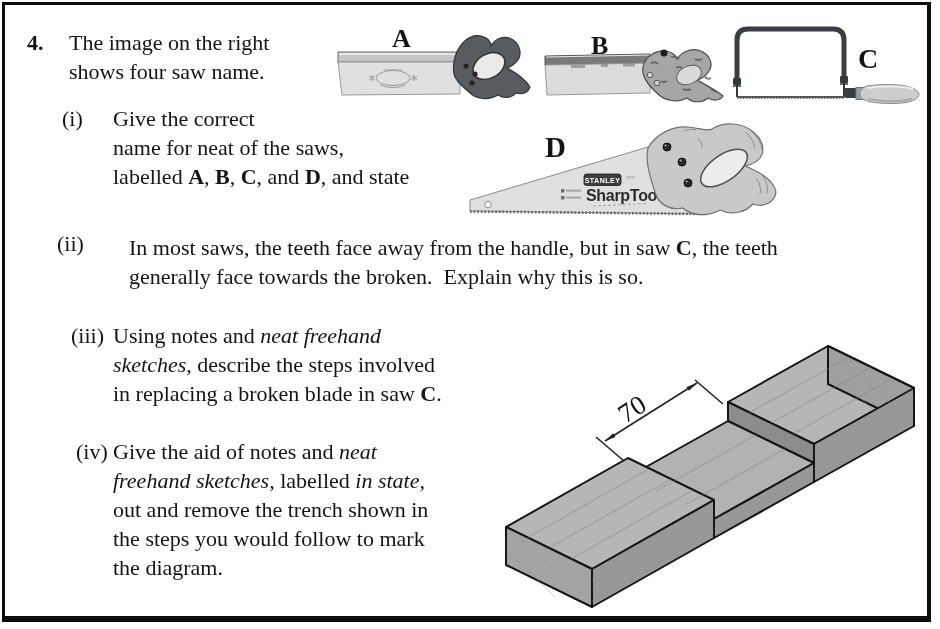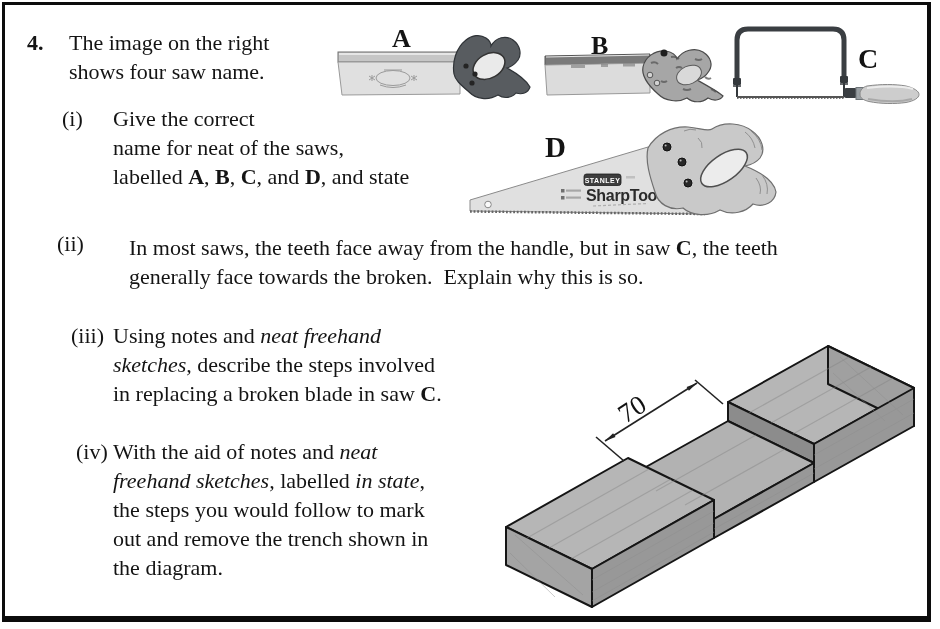--- a/index.html
+++ b/index.html
@@ -47,24 +47,24 @@
 
   <div class="abs plabel" style="left:71px;top:321px;">(iii)</div>
   <div class="abs" style="left:113px;top:321px;">
     <div class="line"><span>Using notes and </span><span class="bi">neat freehand</span></div>
     <div class="line"><span class="bi">sketches,</span><span> describe the steps involved</span></div>
     <div class="line"><span>in replacing a broken blade in saw </span><span class="b">C</span><span>.</span></div>
   </div>
 
   <div class="abs plabel" style="left:57px;top:437px;margin-left:19px;">(iv)</div>
   <div class="abs" style="left:113px;top:437px;">
-    <div class="line"><span>With the aid of notes and </span><span class="bi">neat</span></div>
+    <div class="line"><span>Give the aid of notes and </span><span class="bi">neat</span></div>
     <div class="line"><span class="bi">freehand sketches,</span><span> labelled </span><span class="bi">in state</span><span>,</span></div>
+    <div class="line"><span>out and remove the trench shown in</span></div>
     <div class="line"><span>the steps you would follow to mark</span></div>
-    <div class="line"><span>out and remove the trench shown in</span></div>
     <div class="line"><span>the diagram.</span></div>
   </div>
 
   <div class="abs saw-label" style="left:392px;top:25px;">A</div>
   <div class="abs saw-label" style="left:591px;top:32px;">B</div>
   <div class="abs saw-label" style="left:858px;top:45px;font-size:28px;">C</div>
   <div class="abs saw-label" style="left:545px;top:133px;font-size:29px;">D</div>
 
   <div class="abs" style="left:336px;top:24px;">
     <svg width="206" height="84" viewBox="0 0 206 84">

